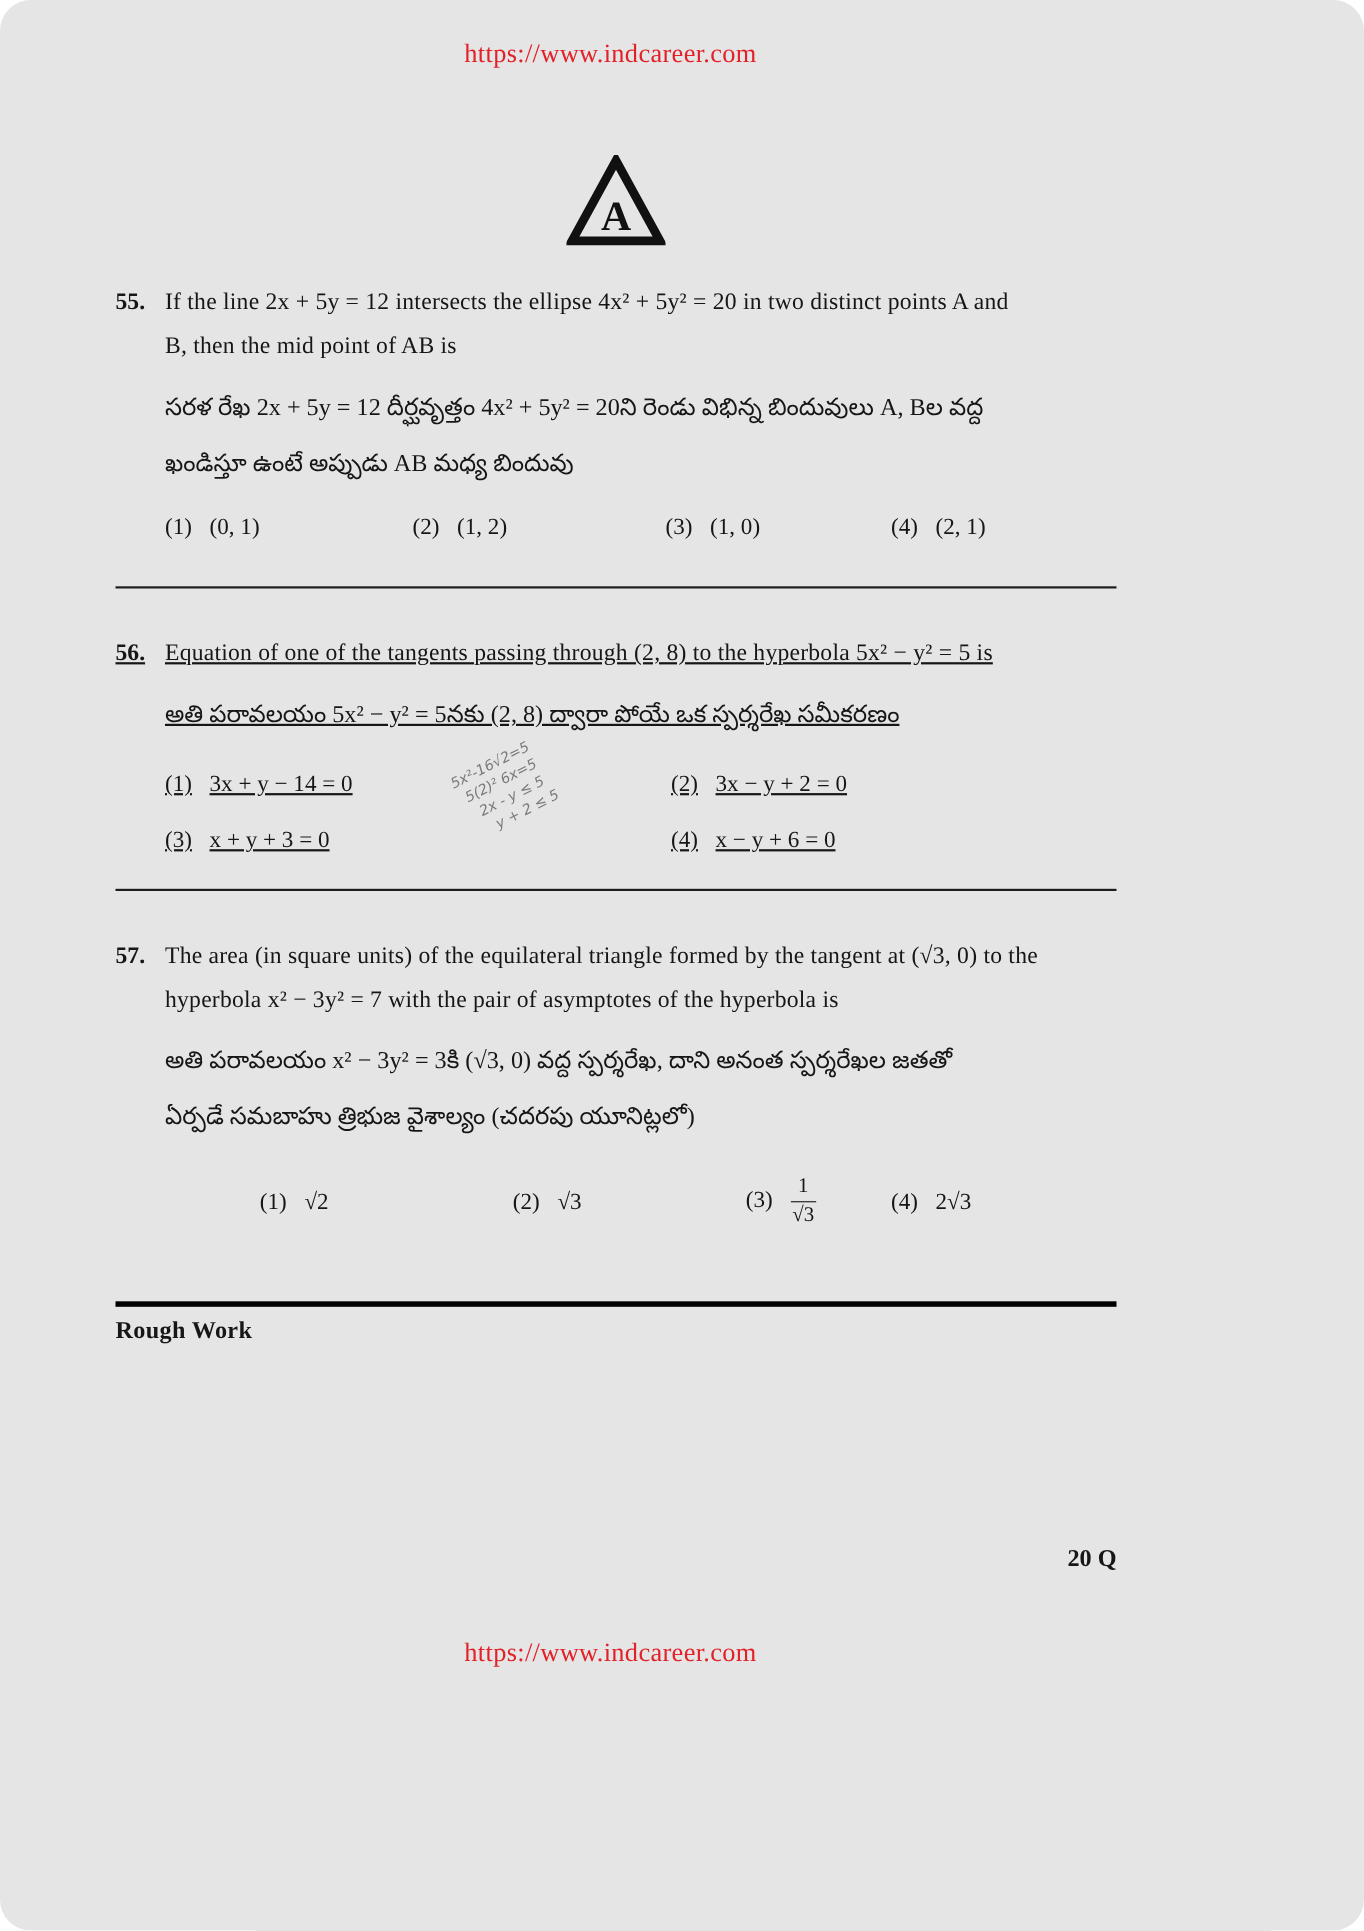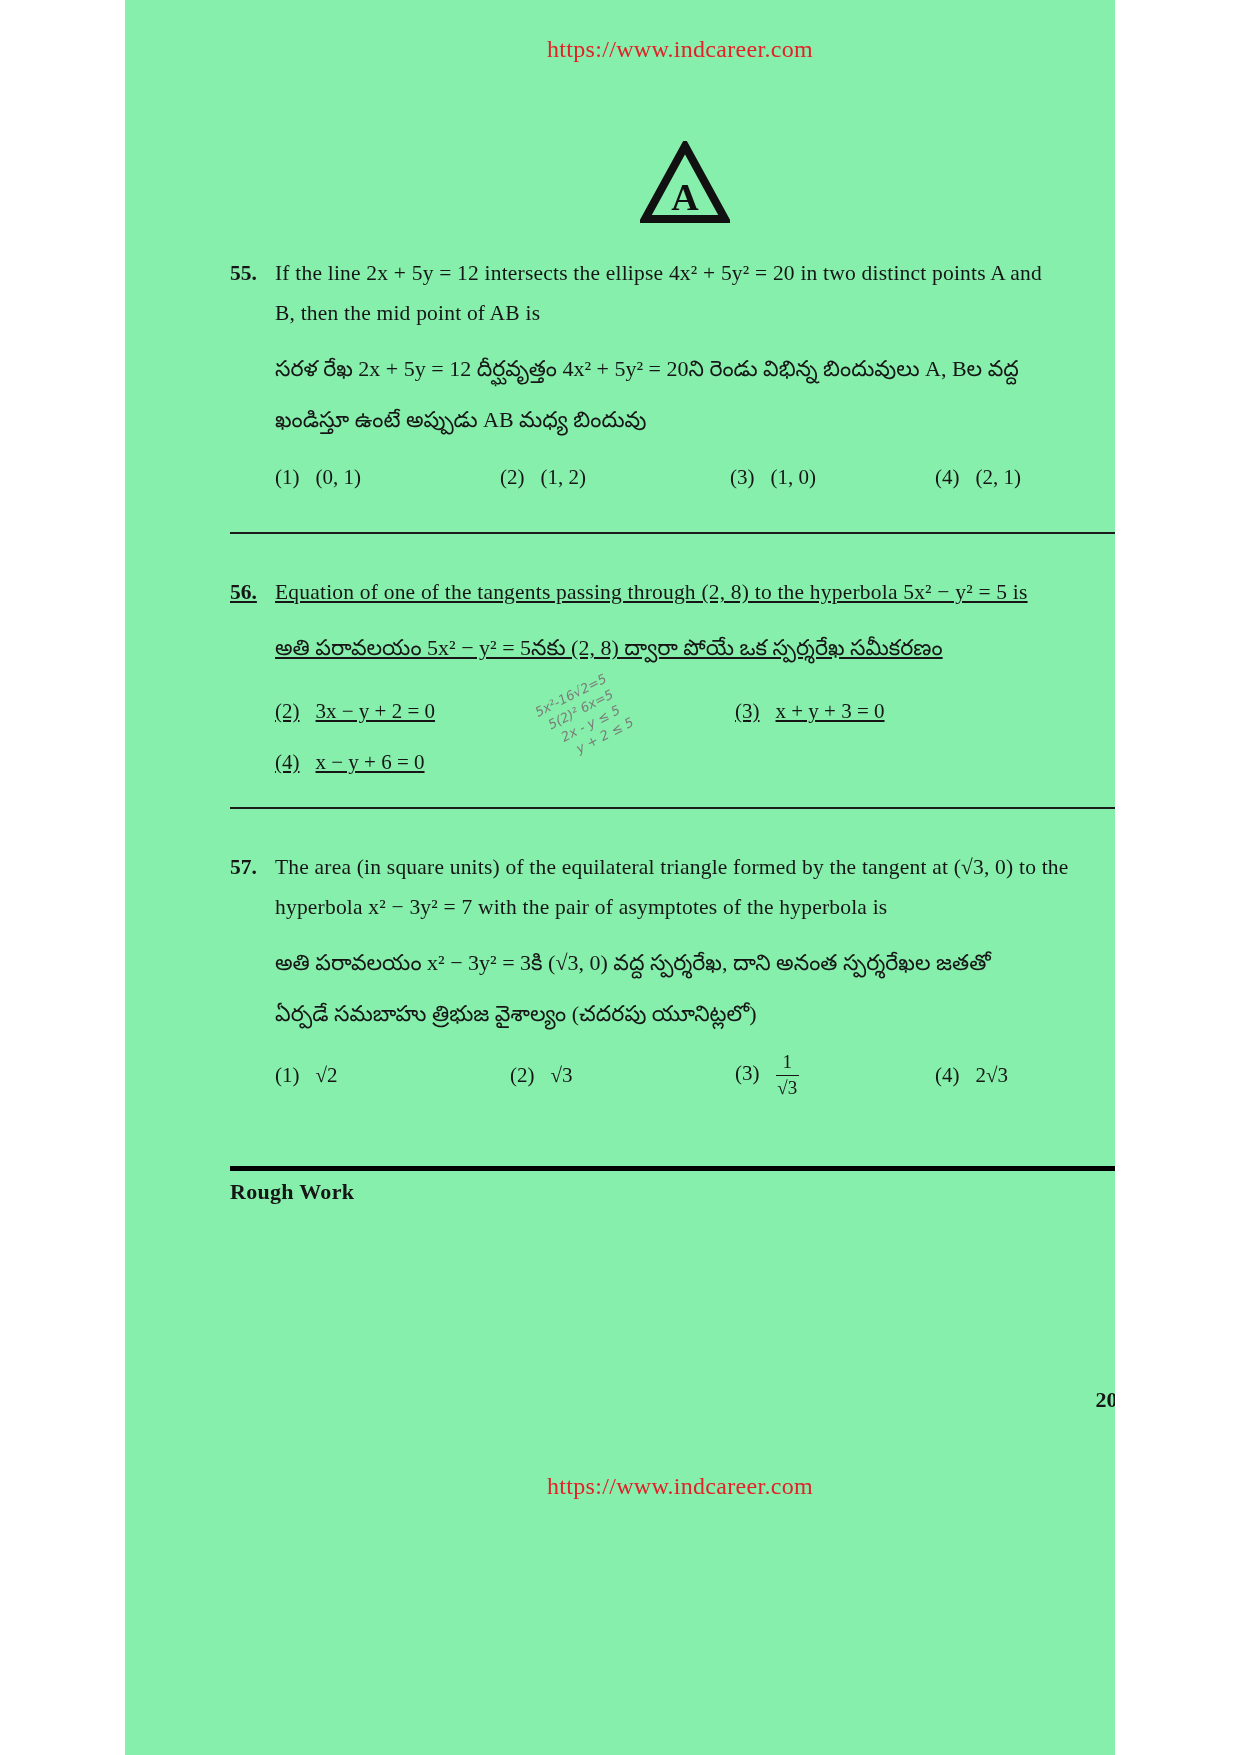--- a/index.html
+++ b/index.html
@@ -1,25 +1,26 @@
 <!DOCTYPE html>
 <html><head>
 <meta charset="utf-8">
 <style>
   * { box-sizing: border-box; }
   html, body { margin: 0; padding: 0; background: #ffffff; }
   .page {
     position: relative;
-    width: 990px;
+    width: 1240px;
     height: 1755px;
     margin: 0 auto;
-    background: #86efac;
+    background: #e5e5e5;
     font-family: "Liberation Serif", "DejaVu Serif", serif;
     color: #161616;
     overflow: hidden;
+    border-radius: 28px;
   }
   .url-line {
     width: 1110px;
     text-align: center;
     font-size: 24px;
     color: #e22128;
     letter-spacing: 0.3px;
   }
   .header-url { padding-top: 36px; }
   .content { width: 910px; margin-left: 105px; }
@@ -52,21 +53,21 @@
   .q55 .options-row .slot:nth-child(1) { width: 225px; }
   .q55 .options-row .slot:nth-child(2) { width: 230px; }
   .q55 .options-row .slot:nth-child(3) { width: 205px; }
   .options-grid {
     position: relative;
     display: grid;
     grid-template-columns: 460px auto;
     row-gap: 26px;
     margin-top: 26px;
   }
-  .q57 .options-row { margin-top: 12px; }
+  .q57 .options-row { margin-top: 28px; text-align: center; }
   .q57 .options-row .slot:nth-child(1) { width: 235px; }
   .q57 .options-row .slot:nth-child(2) { width: 225px; }
   .q57 .options-row .slot:nth-child(3) { width: 200px; }
 
   .frac { display: inline-flex; flex-direction: column; align-items: center; vertical-align: middle; font-size: 19px; line-height: 1.2; }
   .frac-num { border-bottom: 1.5px solid #161616; padding: 0 7px 1px; }
   .frac-den { padding-top: 1px; }
 
   
   .scribble {
@@ -127,20 +128,21 @@
     </div>
 
     <div class="divider div-1"></div>
 
     <div class="question q56">
       <div class="q-num">56.</div>
       <div class="q-body">
         <div class="q-line en">Equation of one of the tangents passing through (2, 8) to the hyperbola 5x² − y² = 5 is</div>
         <div class="q-line te te-first">అతి పరావలయం 5x² − y² = 5నకు (2, 8) ద్వారా పోయే ఒక స్పర్శరేఖ సమీకరణం</div>
         <div class="options-grid">
+          <span class="opt"><span class="opt-label">(1)</span><span class="opt-val">3x + y − 14 = 0</span></span>
           <span class="opt"><span class="opt-label">(2)</span><span class="opt-val">3x − y + 2 = 0</span></span>
           <span class="opt"><span class="opt-label">(3)</span><span class="opt-val">x + y + 3 = 0</span></span>
           <span class="opt"><span class="opt-label">(4)</span><span class="opt-val">x − y + 6 = 0</span></span>
           <div class="scribble">
             <div>5x²-16√2=5</div>
             <div>5(2)² 6x=5</div>
             <div>2x - y ≤ 5</div>
             <div>y + 2 ≤ 5</div>
           </div>
         </div>

